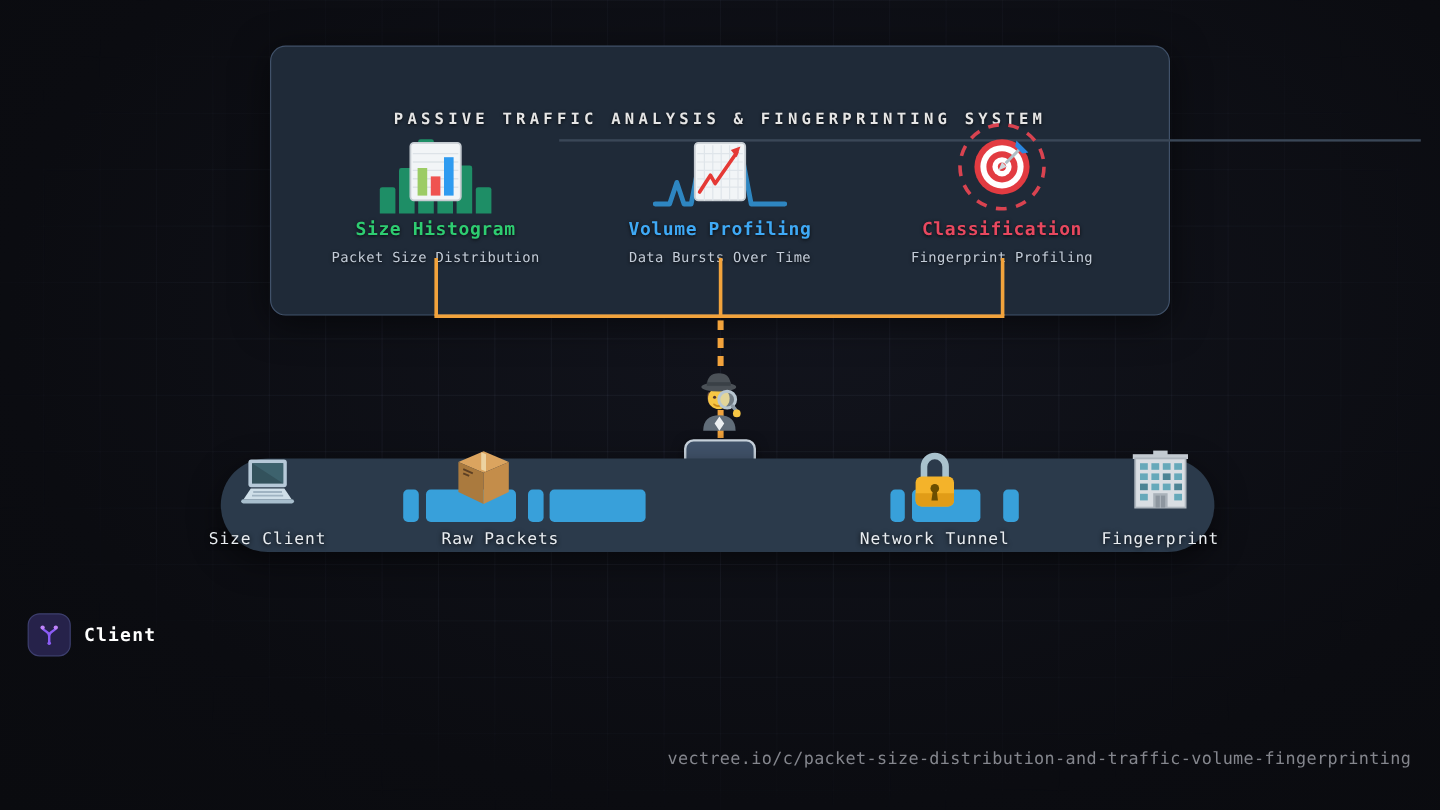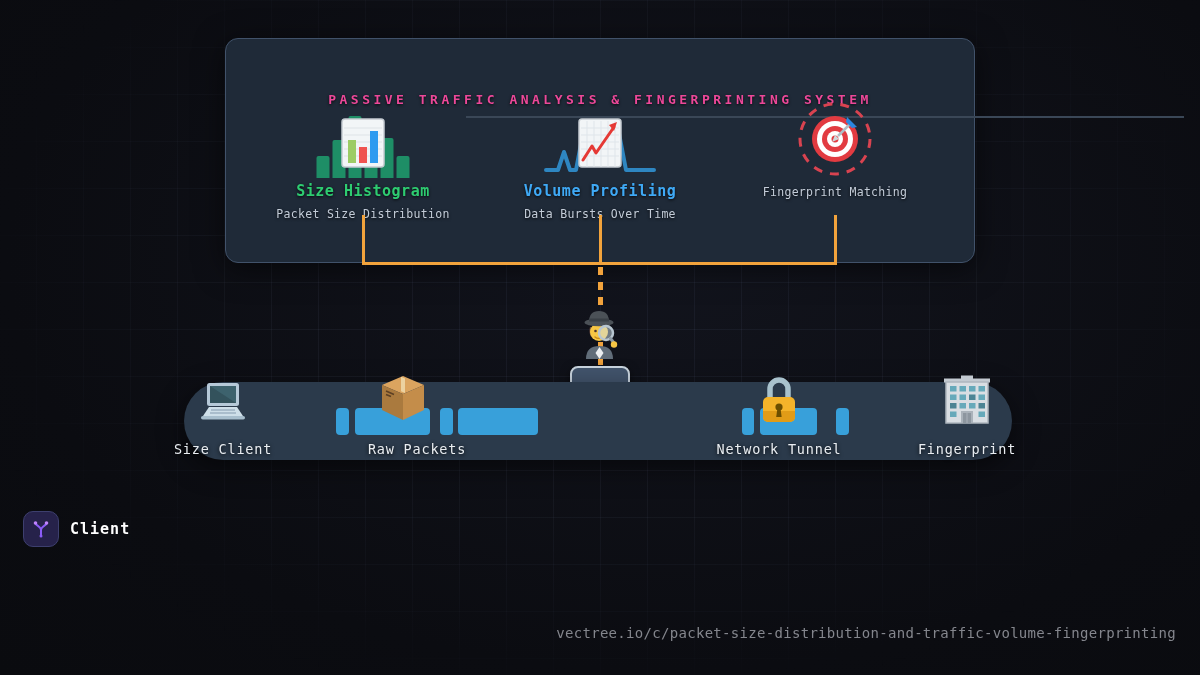--- a/index.html
+++ b/index.html
@@ -19,21 +19,21 @@
     mask-image: radial-gradient(ellipse at 50% 42%, #000 35%, transparent 78%);
   }
   
   .panel {
     position:absolute; left:225px; top:38px; width:750px; height:225px;
     background:#1f2a38; border:1.5px solid #41526a; border-radius:13px;
     box-shadow:0 6px 30px rgba(0,0,0,0.55);
   }
   .panel-title {
     position:absolute; left:0; right:0; top:53px; text-align:center;
-    color:#ec4899; font-size:13px; font-weight:bold; letter-spacing:3.5px;
+    color:#e5e5e5; font-size:13px; font-weight:bold; letter-spacing:3.5px;
     text-shadow:0 1px 3px rgba(0,0,0,.8);
   }
   .panel-divider { position:absolute; left:240px; top:77px; width:718px; height:1.5px; background:#3a4757; }
   .acol { position:absolute; top:100px; width:220px; text-align:center; }
   .acol-1 { left:253px; } .acol-2 { left:490px; } .acol-3 { left:725px; }
   .icon-wrap { position:relative; height:78px; }
   .hist-bars { position:absolute; bottom:0; left:50%; transform:translateX(-50%); display:flex; align-items:flex-end; gap:3px; }
   .hist-bars i { display:block; width:13px; background:#1e8e66; border-radius:2px 2px 0 0; }
   .emoji-center { position:absolute; bottom:8px; left:50%; transform:translateX(-50%); }
   .burst-line { position:absolute; bottom:2px; left:50%; transform:translateX(-50%); }
@@ -158,21 +158,22 @@
         <circle cx="26" cy="26" r="23" fill="#e23b41"></circle>
         <circle cx="26" cy="26" r="18" fill="#ffffff"></circle>
         <circle cx="26" cy="26" r="13" fill="#e23b41"></circle>
         <circle cx="26" cy="26" r="8" fill="#ffffff"></circle>
         <circle cx="26" cy="26" r="3.5" fill="#e23b41"></circle>
         <line x1="29" y1="23" x2="41" y2="11" stroke="#b0bec5" stroke-width="2.5"></line>
         <path d="M38 4 l10 10 -5 1 -6 -6 z" fill="#2b87e0"></path>
         <path d="M26 22 l4 4 -7 3 z" fill="#cfd8dc"></path>
       </svg>
     </div>
-    <div class="item-sub">Fingerprint Matching</div>
+    <div class="item-label c-red">Classification</div>
+    <div class="item-sub">Fingerprint Profiling</div>
   </div>
 
   <div class="vl vl-1"></div>
   <div class="vl vl-2"></div>
   <div class="vl vl-3"></div>
   <div class="hl"></div>
   <div class="dash-line"></div>
 
   <svg class="detective" width="54" height="54" viewBox="0 0 54 54">
     <path d="M13 53 q0-13 13.5-13 q13.5 0 13.5 13 z" fill="#616d79"></path>

